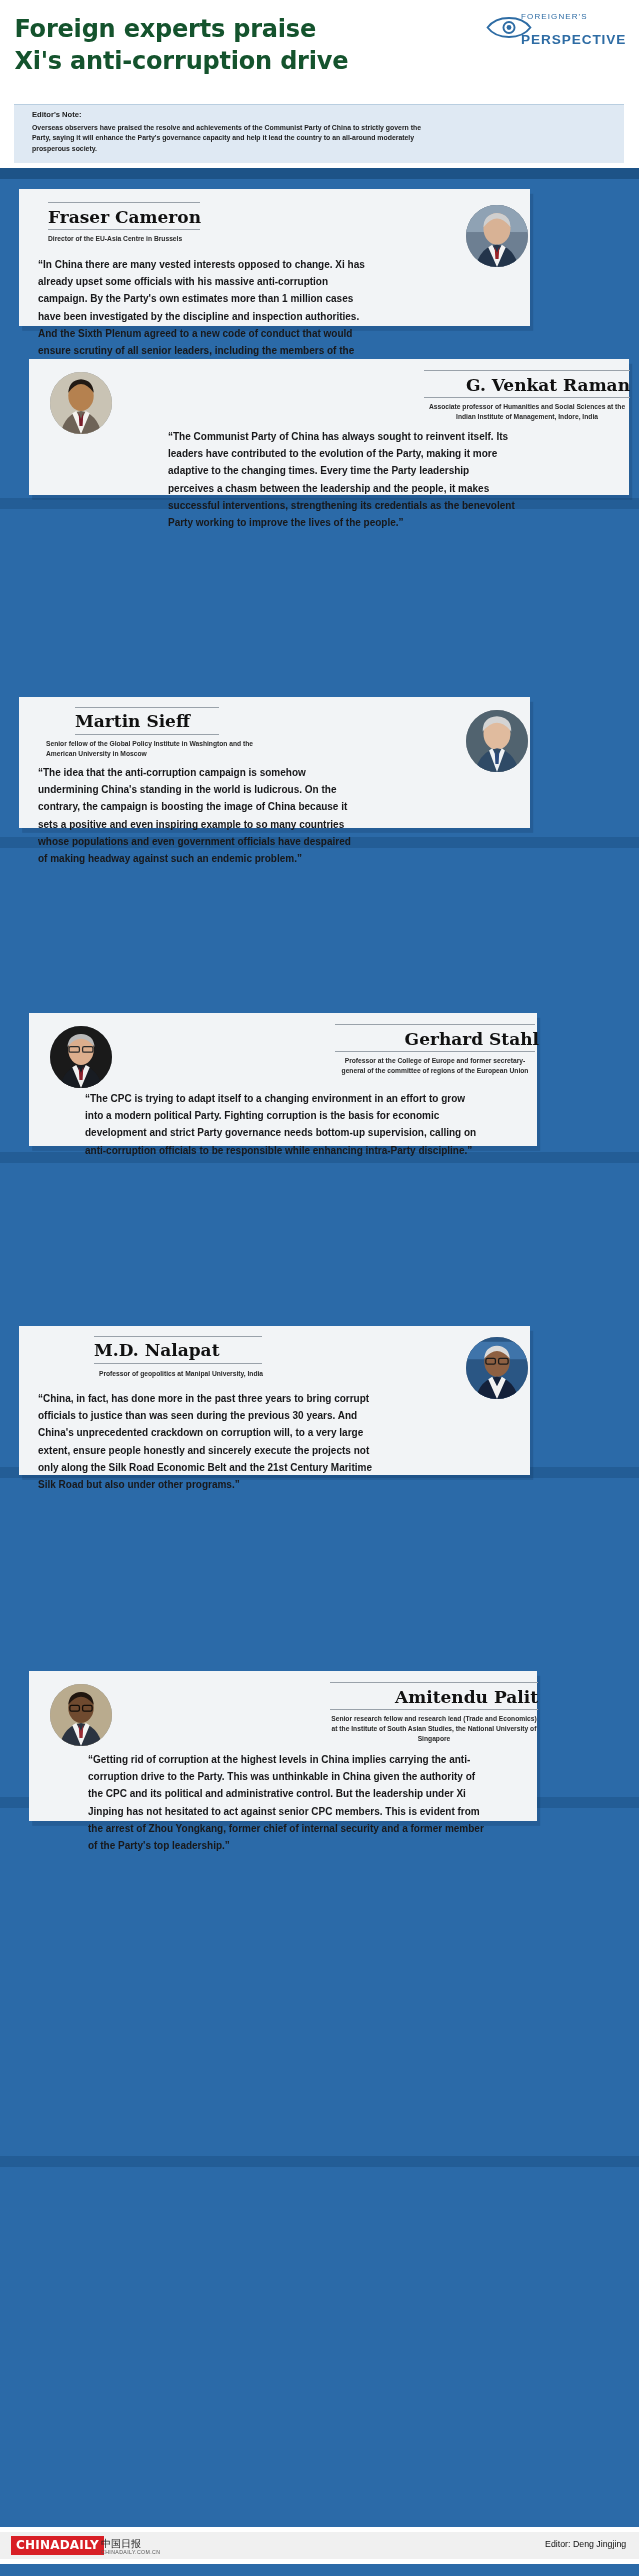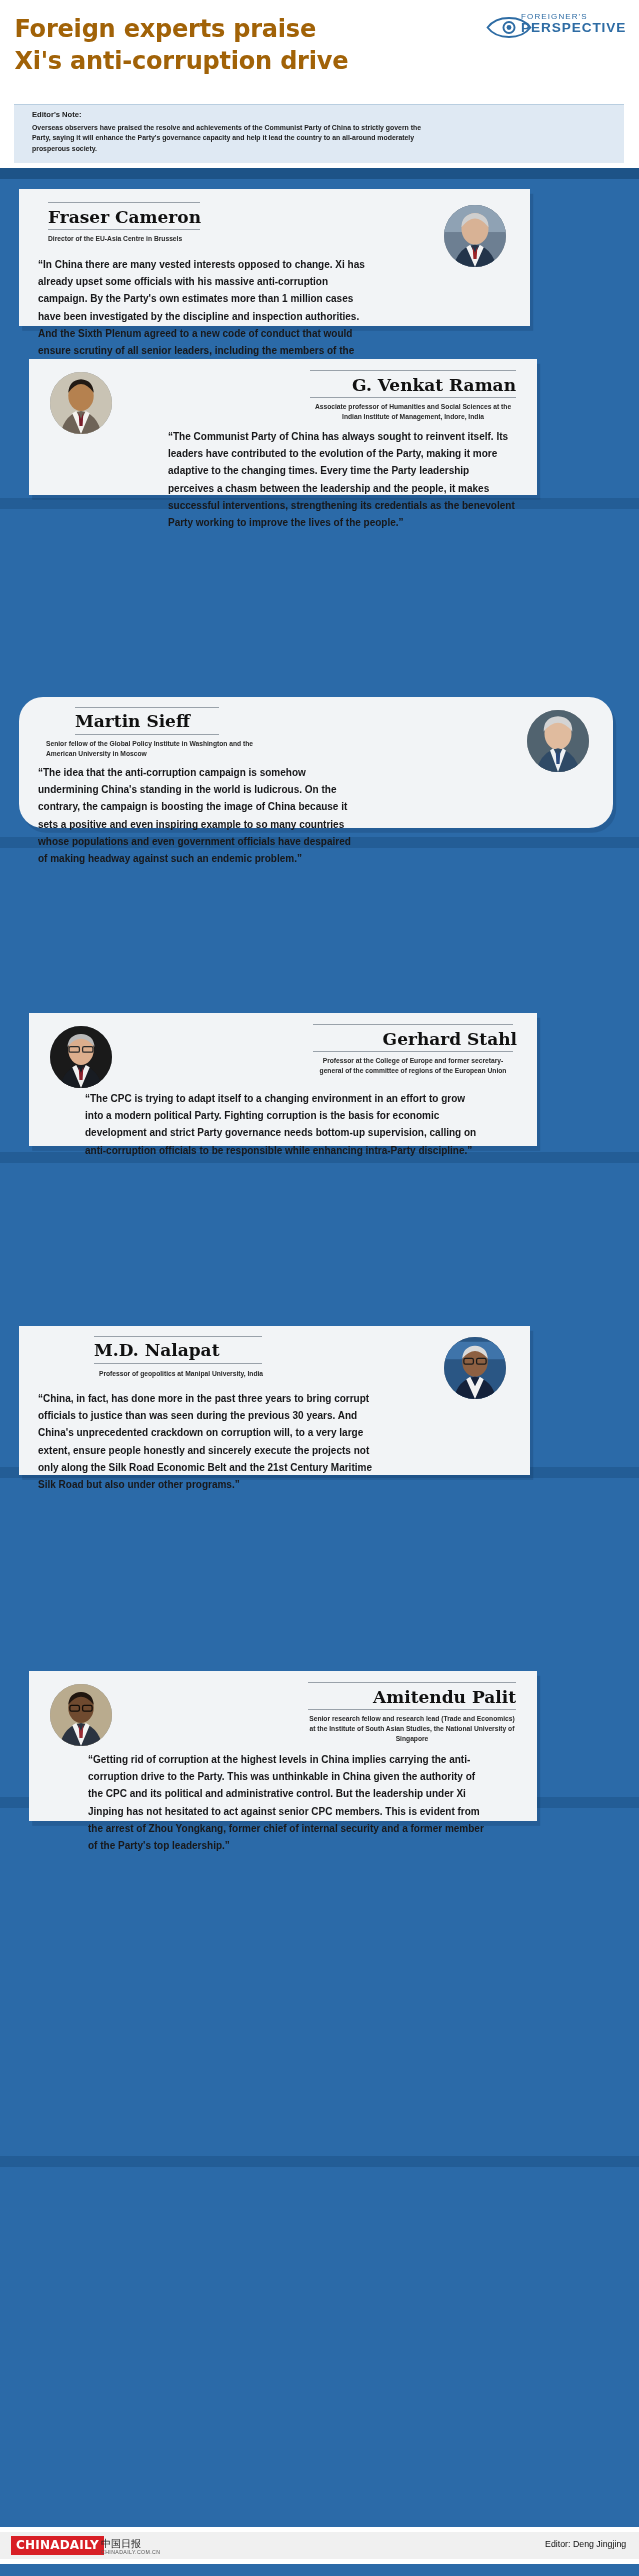--- a/index.html
+++ b/index.html
@@ -28,21 +28,21 @@
     background: #ffffff;
   }
   .header-title {
     position: absolute;
     top: 14.4px;
     left: 14.4px;
     width: 343px;
     font-size: 24px;
     line-height: 1.32;
     font-weight: bold;
-    color: #a16207;
+    color: #14532d;
     letter-spacing: -0.2px;
     font-family: "DejaVu Sans", sans-serif;
   }
   .logo {
     position: absolute;
     top: 11.2px;
     right: 12.8px;
     width: 240px;
     height: 35px;
   }
@@ -58,20 +58,21 @@
     font-size: 8px;
     letter-spacing: 1.1px;
     font-weight: normal;
     display: block;
   }
   .logo-text .l2 {
     font-size: 13.6px;
     letter-spacing: 0.9px;
     font-weight: bold;
     display: block;
+    margin-top: 12px;
   }
   .logo-eye {
     position: absolute;
     right: 94px;
     top: 1.6px;
     width: 46px;
     height: 29px;
   }
 
   .editor-note {
@@ -117,21 +118,21 @@
     height: 11.2px;
     background: #1d5387;
   }
 
   
   .card {
     position: absolute;
     background: #f2f4f6;
     box-shadow: 3.2px 4.8px 0 rgba(10,40,70,0.18);
   }
-  .card-inner { position: relative; width: 100%; height: 100%; }
+  .card-inner { position: relative; width: 100%; height: 100%; padding-left: 22px; }
 
   .portrait {
     position: absolute;
     width: 62px;
     height: 62px;
     border-radius: 50%;
     overflow: hidden;
     background: #8b8f94;
     border: 0;
   }
@@ -274,41 +275,41 @@
         </svg>
       </div>
       <div class="name" style="left:29px; top:17.6px;">Fraser Cameron</div>
       <div class="name-rule" style="left:29px; top:12.8px; width:152px;"></div>
       <div class="name-rule" style="left:29px; top:40px; width:152px;"></div>
       <div class="role" style="left:29px; top:45px; width:216px;">Director of the EU-Asia Centre in Brussels</div>
       <div class="quote" style="left:19px; top:67px; width:335px;">“In China there are many vested interests opposed to change. Xi has already upset some officials with his massive anti-corruption campaign. By the Party's own estimates more than 1 million cases have been investigated by the discipline and inspection authorities. And the Sixth Plenum agreed to a new code of conduct that would ensure scrutiny of all senior leaders, including the members of the Standing Committee of the Political Bureau of the CPC Central Committee. This is serious stuff. ”</div>
     </div>
   </div>
 
-  <div class="card" style="left:29px; top:359px; width:508px; height:136px;">
+  <div class="card" style="left:29px; top:359px; width:600px; height:136px;">
     <div class="card-inner">
       <div class="portrait" style="left:21px; top:12.8px;">
         <svg viewBox="0 0 78 78" width="62" height="62">
           <rect width="78" height="78" fill="#c9c3b4"></rect>
           <ellipse cx="39" cy="30" rx="16" ry="19" fill="#b5814f"></ellipse>
           <path d="M23 26 Q39 4 55 26 Q54 10 39 9 Q24 10 23 26 Z" fill="#221a14"></path>
           <path d="M13 78 Q19 52 39 49 Q59 52 65 78 Z" fill="#6e6357"></path>
           <path d="M33 49 L39 61 L45 49 L50 52 L39 78 L28 52 Z" fill="#f4f2ee"></path>
           <path d="M36 51 L39 59 L42 51 L41 68 L37 68 Z" fill="#7a1d2a"></path>
         </svg>
       </div>
       <div class="name" style="right:21px; top:16px;">G. Venkat Raman</div>
       <div class="name-rule" style="right:21px; top:11.2px; width:206px;"></div>
       <div class="name-rule" style="right:21px; top:38px; width:206px;"></div>
       <div class="role" style="right:21px; top:43px; width:206px; text-align:center;">Associate professor of Humanities and Social Sciences at the Indian Institute of Management, Indore, India</div>
       <div class="quote" style="left:139px; top:69px; width:348px;">“The Communist Party of China has always sought to reinvent itself. Its leaders have contributed to the evolution of the Party, making it more adaptive to the changing times. Every time the Party leadership perceives a chasm between the leadership and the people, it makes successful interventions, strengthening its credentials as the benevolent Party working to improve the lives of the people.”</div>
     </div>
   </div>
 
-  <div class="card" style="left:19px; top:697px; width:594px; height:131px;border-radius:24px;">
+  <div class="card" style="left:19px; top:697px; width:511px; height:131px;">
     <div class="card-inner">
       <div class="portrait" style="right:24px; top:12.8px;">
         <svg viewBox="0 0 78 78" width="62" height="62">
           <rect width="78" height="78" fill="#51636f"></rect>
           <ellipse cx="39" cy="30" rx="17" ry="20" fill="#e0bb9e"></ellipse>
           <path d="M21 27 Q39 5 57 27 Q57 9 39 8 Q21 9 21 27 Z" fill="#d4d4d4"></path>
           <path d="M11 78 Q18 51 39 48 Q60 51 67 78 Z" fill="#2f4a66"></path>
           <path d="M33 48 L39 60 L45 48 L49 51 L39 78 L29 51 Z" fill="#eef1f4"></path>
           <path d="M36 50 L39 58 L42 50 L41 68 L37 68 Z" fill="#2b4a7d"></path>
         </svg>

